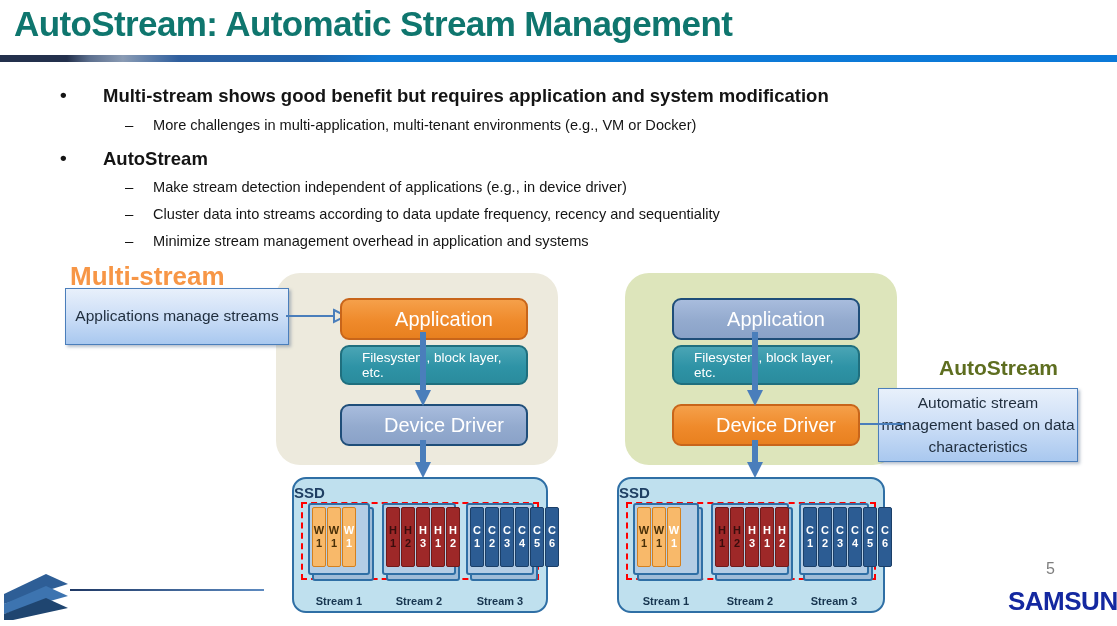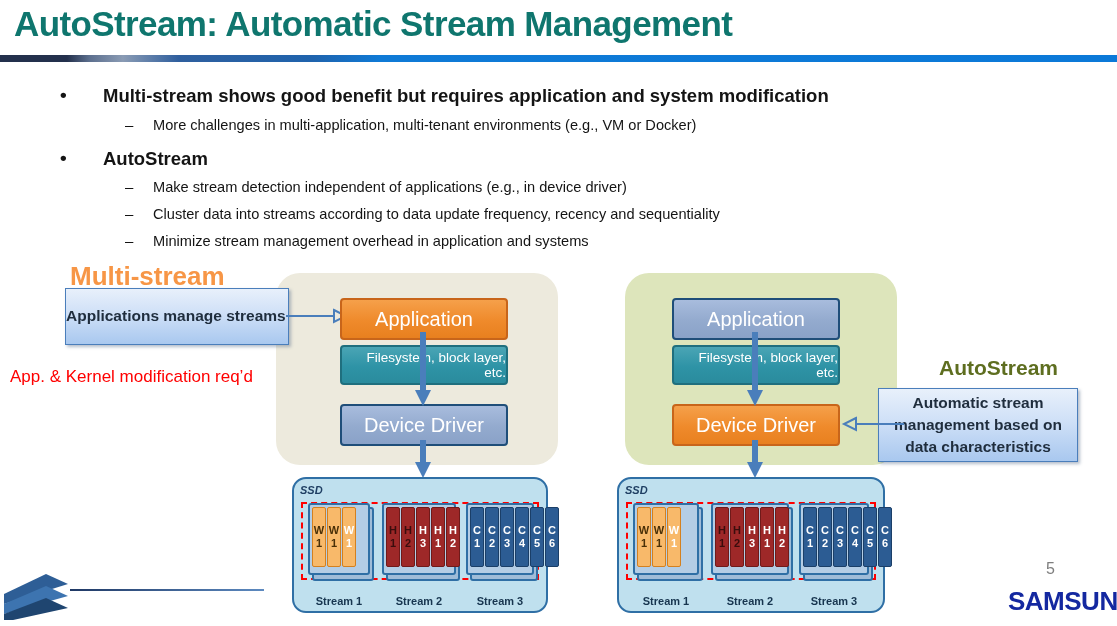--- a/index.html
+++ b/index.html
@@ -45,37 +45,36 @@
     position:absolute;left:10px;top:366px;width:330px;
     font-size:17px;color:#ff0000;line-height:1.3;
   }
 
   
   .callout{
     position:absolute;
     background:linear-gradient(to bottom,#e8f0fb 0%,#cfe0f7 45%,#a9c8ef 100%);
     border:1px solid #4a7ebb;
     color:#1f2d3d;text-align:center;
-    display:flex;align-items:center;
+    display:flex;align-items:center;justify-content:center;
     box-shadow:2px 2px 3px rgba(90,110,140,.45);
-    font-weight:bold;
   }
   #callout-left{left:65px;top:288px;width:222px;height:55px;font-size:15.5px;line-height:1.35;}
   #callout-right{left:878px;top:388px;width:198px;height:72px;font-size:15.5px;line-height:1.42;}
 
   
   .panel{position:absolute;border-radius:24px;}
   #panel-left{left:276px;top:273px;width:282px;height:192px;background:#edeadd;}
   #panel-right{left:625px;top:273px;width:272px;height:192px;background:#dde5bb;}
 
   
   .stkbox{
-    position:absolute;border-radius:4px;
+    position:absolute;border-radius:9px;
     display:flex;align-items:center;justify-content:center;
-    text-align:right;color:#ffffff;
+    text-align:left;color:#ffffff;padding-left:20px;
   }
   .stk-orange{
     background:linear-gradient(to bottom,#f5a04a 0%,#ef8a2b 55%,#e8801f 100%);
     border:2px solid #c8651a;
     font-size:20px;
   }
   .stk-blue{
     background:linear-gradient(to bottom,#a8bcdd 0%,#93aace 55%,#8aa2c8 100%);
     border:2px solid #1f4e79;
     font-size:20px;
@@ -90,22 +89,22 @@
   .arrow{position:absolute;}
 
   
   .ssd{
     position:absolute;border-radius:14px;
     background:#bfe0ee;border:2px solid #2f6fa5;
   }
   #ssd-left{left:292px;top:477px;width:252px;height:132px;}
   #ssd-right{left:617px;top:477px;width:264px;height:132px;}
   .ssd-label{
-    position:absolute;left:6px;top:5px;
-    font-size:11px;color:#1f3f63;font-weight:bold;font-style:italic;
+    position:absolute;left:0;top:5px;
+    font-size:15px;color:#1f3f63;font-weight:bold;
   }
   .dashed-band{
     position:absolute;left:7px;top:23px;right:7px;height:74px;
     border:2px dashed #ff0000;
   }
   .stream-col{position:absolute;top:24px;height:72px;}
   .stream-inner{
     position:absolute;left:0;top:0;right:0;bottom:0;
     background:#b4cde5;border:2px solid #2f6fa5;border-radius:3px;
   }
@@ -180,21 +179,20 @@
   <div class="b2" style="left:153px;top:233px;">
     <span class="dash">–</span>
     <span>Minimize stream management overhead in application and systems</span>
   </div>
 
   <div class="panel" id="panel-left"></div>
   <div class="panel" id="panel-right"></div>
 
   <div class="multi-stream-title">Multi-stream</div>
   <div class="red-note">
-    <div>App. &amp; Kernel modification req’d</div>
   </div>
 
   <div class="callout" id="callout-left">
     <span>Applications manage streams</span>
   </div>
 
   <svg class="arrow" style="left:286px;top:308px;width:60px;height:16px;">
     <line x1="0" y1="8" x2="48" y2="8" stroke="#4a7ebb" stroke-width="2"></line>
     <polygon points="48,2 60,8 48,14" fill="none" stroke="#4a7ebb" stroke-width="2"></polygon>
   </svg>

